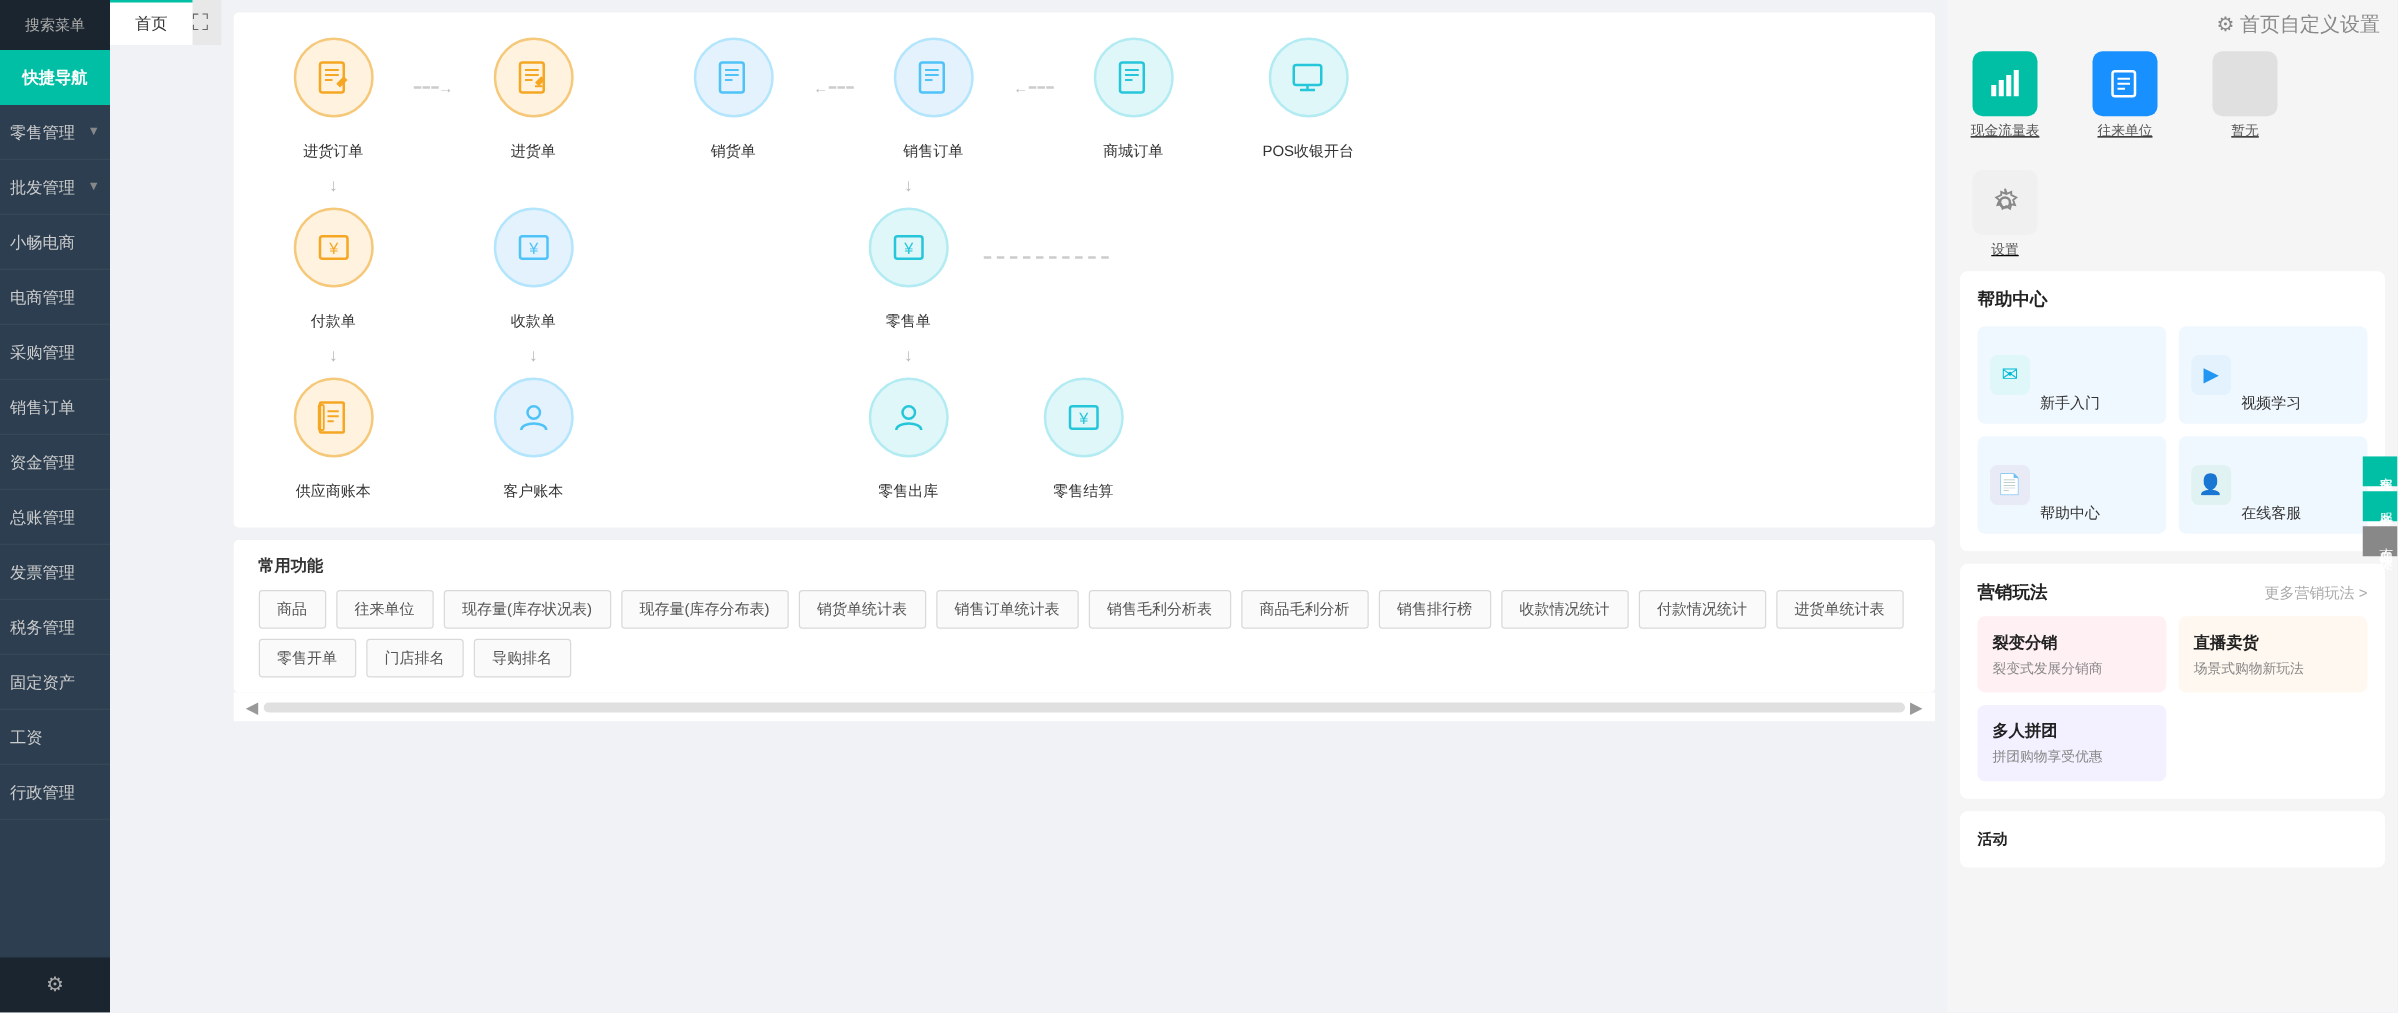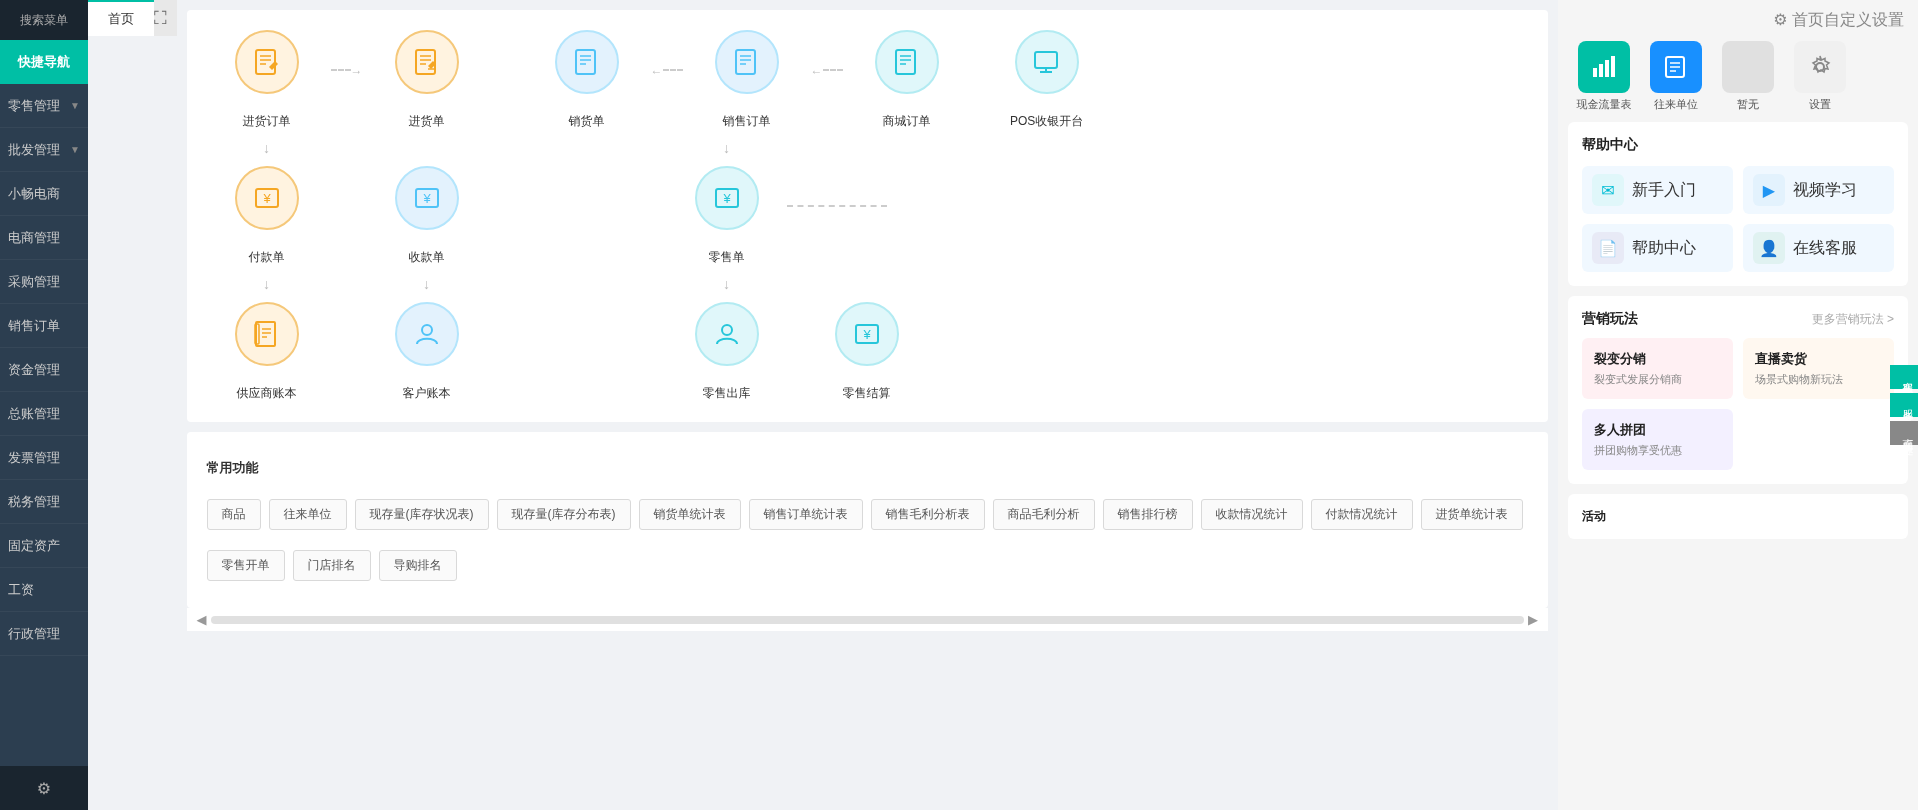--- a/index.html
+++ b/index.html
@@ -166,42 +166,41 @@
     .dashed-line {
       width: 30px;
       border-top: 2px dashed #ccc;
       display: inline-block;
     }
 
     
     .common-functions {
       background: #fff;
       border-radius: 4px;
-      padding: 27px 20px;
+      padding: 12px 20px;
     }
     .common-title {
       font-size: 13px;
       color: #333;
       font-weight: bold;
       margin-bottom: 10px;
     }
     .func-grid {
       display: flex;
       flex-wrap: wrap;
       gap: 8px;
     }
     .func-btn {
       border: 1px solid #d9d9d9;
       background: #fafafa;
       padding: 6px 14px;
       font-size: 12px;
       color: #555;
       border-radius: 3px;
       cursor: pointer;
-      margin-top: 12px;
     }
 
     
     .scrollbar-row {
       background: #fff;
       padding: 4px 10px;
       display: flex;
       align-items: center;
       gap: 4px;
     }
@@ -230,22 +229,23 @@
       font-size: 16px;
       color: #888;
       cursor: pointer;
       padding: 0 4px;
     }
     .customize-header span { color: #888; }
 
     
     .quick-icons-row {
       display: flex;
-      gap: 0;
+      gap: 24px;
       flex-wrap: wrap;
+      text-decoration: underline;
     }
     .quick-icon-item {
       display: flex;
       flex-direction: column;
       align-items: center;
       width: 72px;
       cursor: pointer;
     }
     .quick-icon-box {
       width: 52px;
@@ -295,21 +295,21 @@
       border-radius: 6px;
       display: flex;
       align-items: center;
       justify-content: center;
       font-size: 16px;
     }
     .help-icon.teal { background: #e0f7fa; color: #00bcd4; }
     .help-icon.blue { background: #e3f2fd; color: #2196f3; }
     .help-icon.indigo { background: #e8eaf6; color: #5c6bc0; }
     .help-icon.cyan2 { background: #e0f2f1; color: #26a69a; }
-    .help-label { font-size: 16px; color: #333; }
+    .help-label { font-size: 12px; color: #333; margin-top: 45px; }
 
     
     .marketing-header {
       display: flex;
       justify-content: space-between;
       align-items: center;
       margin-bottom: 10px;
     }
     .marketing-title { font-size: 14px; font-weight: bold; color: #222; }
     .marketing-more { font-size: 12px; color: #aaa; cursor: pointer; }

